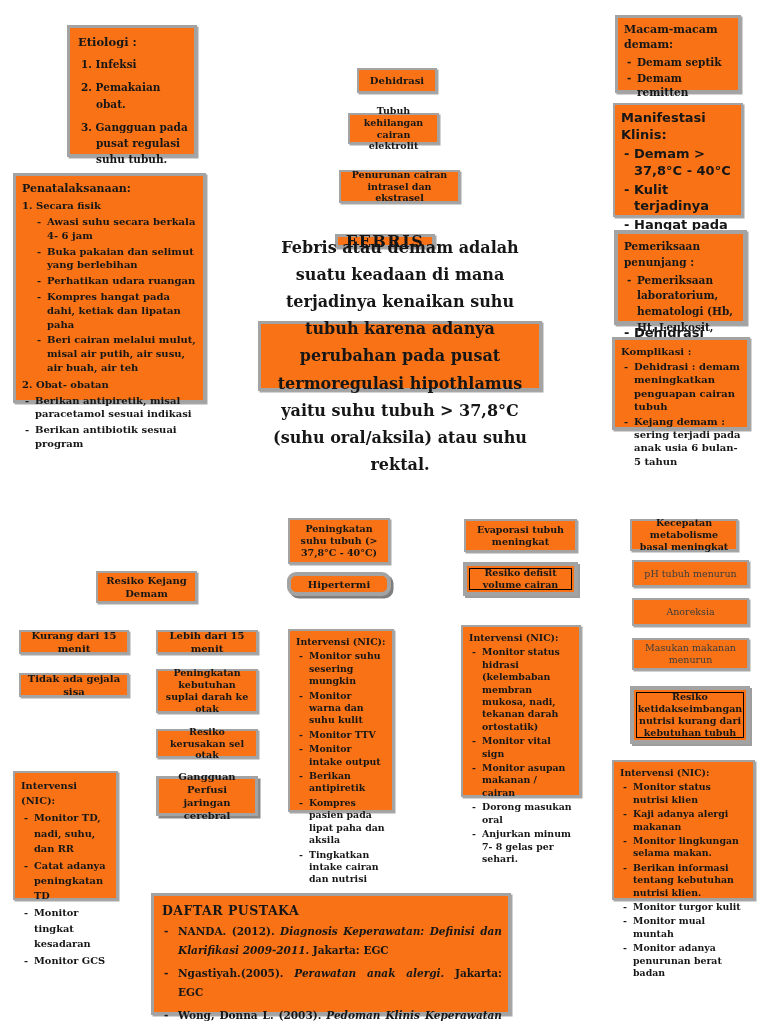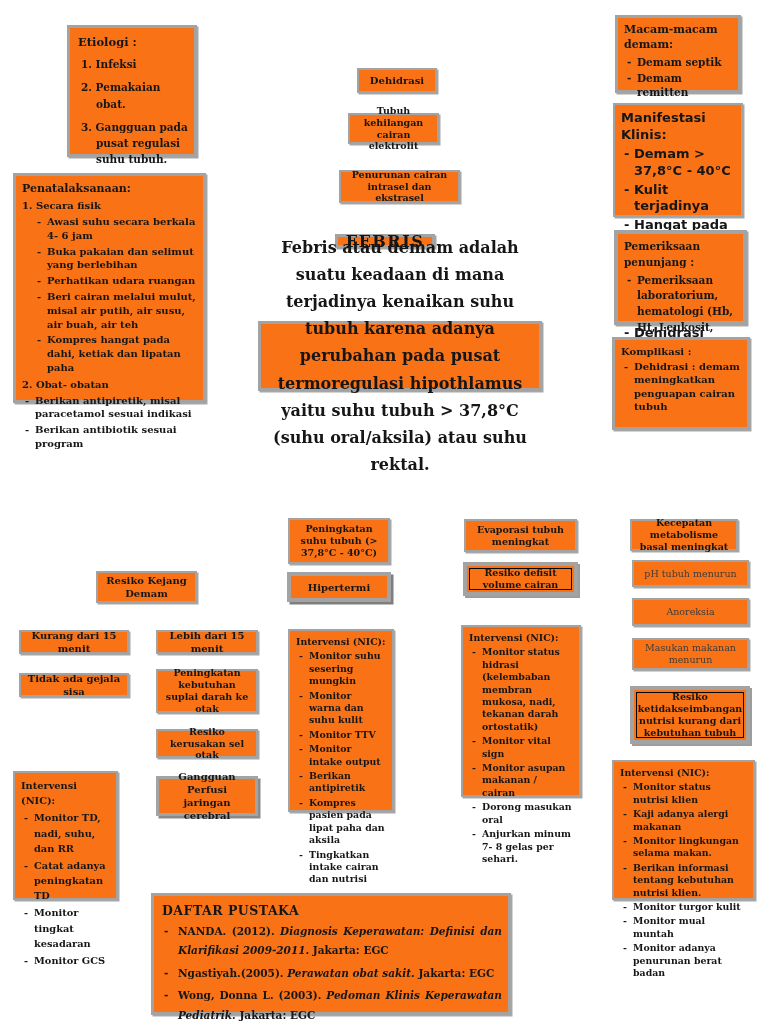--- a/index.html
+++ b/index.html
@@ -69,22 +69,22 @@
   </div>
 </div>
 
 <div class="box b3 pad" id="penatalaksanaan" style="left:13px;top:173px;width:193px;height:230px;">
   <div class="box-title">Penatalaksanaan:</div>
   <div class="sect">1. Secara fisik</div>
   <div class="indent">
       <div class="li">Awasi suhu secara berkala 4- 6 jam</div>
       <div class="li">Buka pakaian dan selimut yang berlebihan</div>
       <div class="li">Perhatikan udara ruangan</div>
+      <div class="li">Kompres hangat pada dahi, ketiak dan lipatan paha</div>
       <div class="li">Beri cairan melalui mulut, misal air putih, air susu, air buah, air teh</div>
-      <div class="li">Kompres hangat pada dahi, ketiak dan lipatan paha</div>
     </div>
   <div class="sect">2. Obat- obatan</div>
   <div>
       <div class="li">Berikan antipiretik, misal paracetamol sesuai indikasi</div>
       <div class="li">Berikan antibiotik sesuai program</div>
     </div>
 </div>
 
 <div class="box center fs10 bold" style="left:357px;top:68px;width:80px;height:25px;">
   <span>Dehidrasi</span>
@@ -134,40 +134,41 @@
   <div class="box-title">Pemeriksaan penunjang :</div>
   <div>
       <div class="li">Pemeriksaan laboratorium, hematologi (Hb, Ht, Leukosit, Eritrosit, Trombosit, LED)</div>
     </div>
 </div>
 
 <div class="box b3 pad" id="komplikasi" style="left:612px;top:337px;width:138px;height:93px;">
   <div class="box-title">Komplikasi :</div>
   <div>
       <div class="li">Dehidrasi : demam meningkatkan penguapan cairan tubuh</div>
+      <div class="li">Kejang demam : sering terjadi pada anak usia 6 bulan- 5 tahun</div>
     </div>
 </div>
 
 <div class="box center fs95 bold" style="left:288px;top:518px;width:102px;height:46px;">
   <span>Peningkatan suhu tubuh (&gt; 37,8°C - 40°C)</span>
 </div>
 
 <div class="box center fs95 bold" style="left:464px;top:519px;width:113px;height:33px;">
   <span>Evaporasi tubuh meningkat</span>
 </div>
 
 <div class="box center fs95 bold" style="left:630px;top:519px;width:108px;height:32px;">
   <span>Kecepatan metabolisme basal meningkat</span>
 </div>
 
 <div class="box center fs10 bold" style="left:96px;top:571px;width:101px;height:32px;">
   <span>Resiko Kejang Demam</span>
 </div>
 
-<div class="box b4 center fs10 bold" style="left:287px;top:572px;width:104px;height:30px;box-shadow:2.5px 2.5px 0 rgba(40,40,40,.6);">
+<div class="box b4 center fs10 bold" style="left:287px;top:572px;width:104px;height:24px;box-shadow:2.5px 2.5px 0 rgba(40,40,40,.6);border-radius:9px;">
   <span>Hipertermi</span>
 </div>
 
 <div class="box dbl fs95 bold" style="left:463px;top:562px;width:115px;height:34px;">
   <div class="dbl-inner">Resiko defisit volume cairan</div>
 </div>
 
 <div class="box center fs95 gray" style="left:632px;top:560px;width:117px;height:27px;">
   <span>pH tubuh menurun</span>
 </div>
@@ -254,18 +255,18 @@
       <div class="li">Monitor adanya penurunan berat badan</div>
     </div>
 </div>
 
 <div class="box b3 pad" id="pustaka" style="left:151px;top:893px;width:360px;height:122px;">
   <div class="box-title">DAFTAR PUSTAKA</div>
   <div class="ref">
     <span>NANDA. (2012). </span><span class="it">Diagnosis Keperawatan: Definisi dan Klarifikasi 2009-2011.</span><span> Jakarta: EGC</span>
   </div>
   <div class="ref">
-    <span>Ngastiyah.(2005). </span><span class="it">Perawatan obat sakit.</span><span> Jakarta: EGC</span>
+    <span>Ngastiyah.(2005). </span><span class="it">Perawatan anak alergi.</span><span> Jakarta: EGC</span>
   </div>
   <div class="ref">
     <span>Wong, Donna L. (2003). </span><span class="it">Pedoman Klinis Keperawatan Pediatrik.</span><span> Jakarta: EGC</span>
   </div>
 </div>
 
 </body></html>

